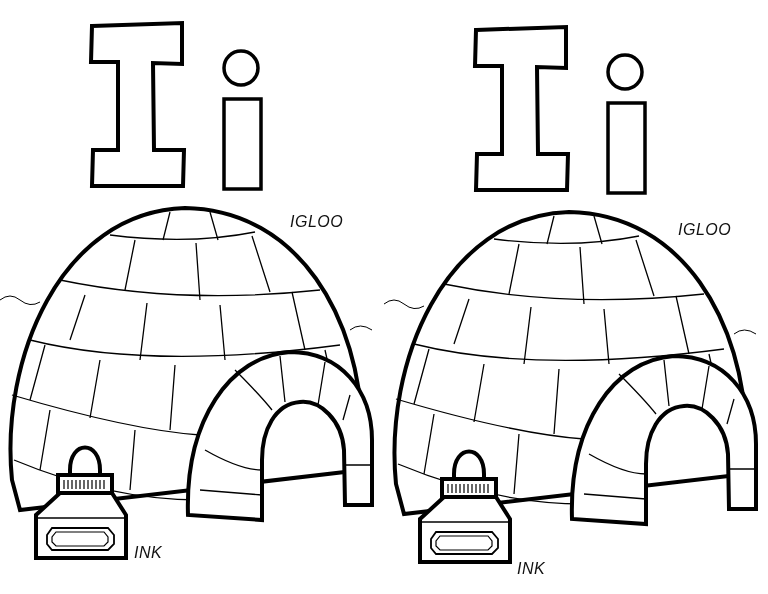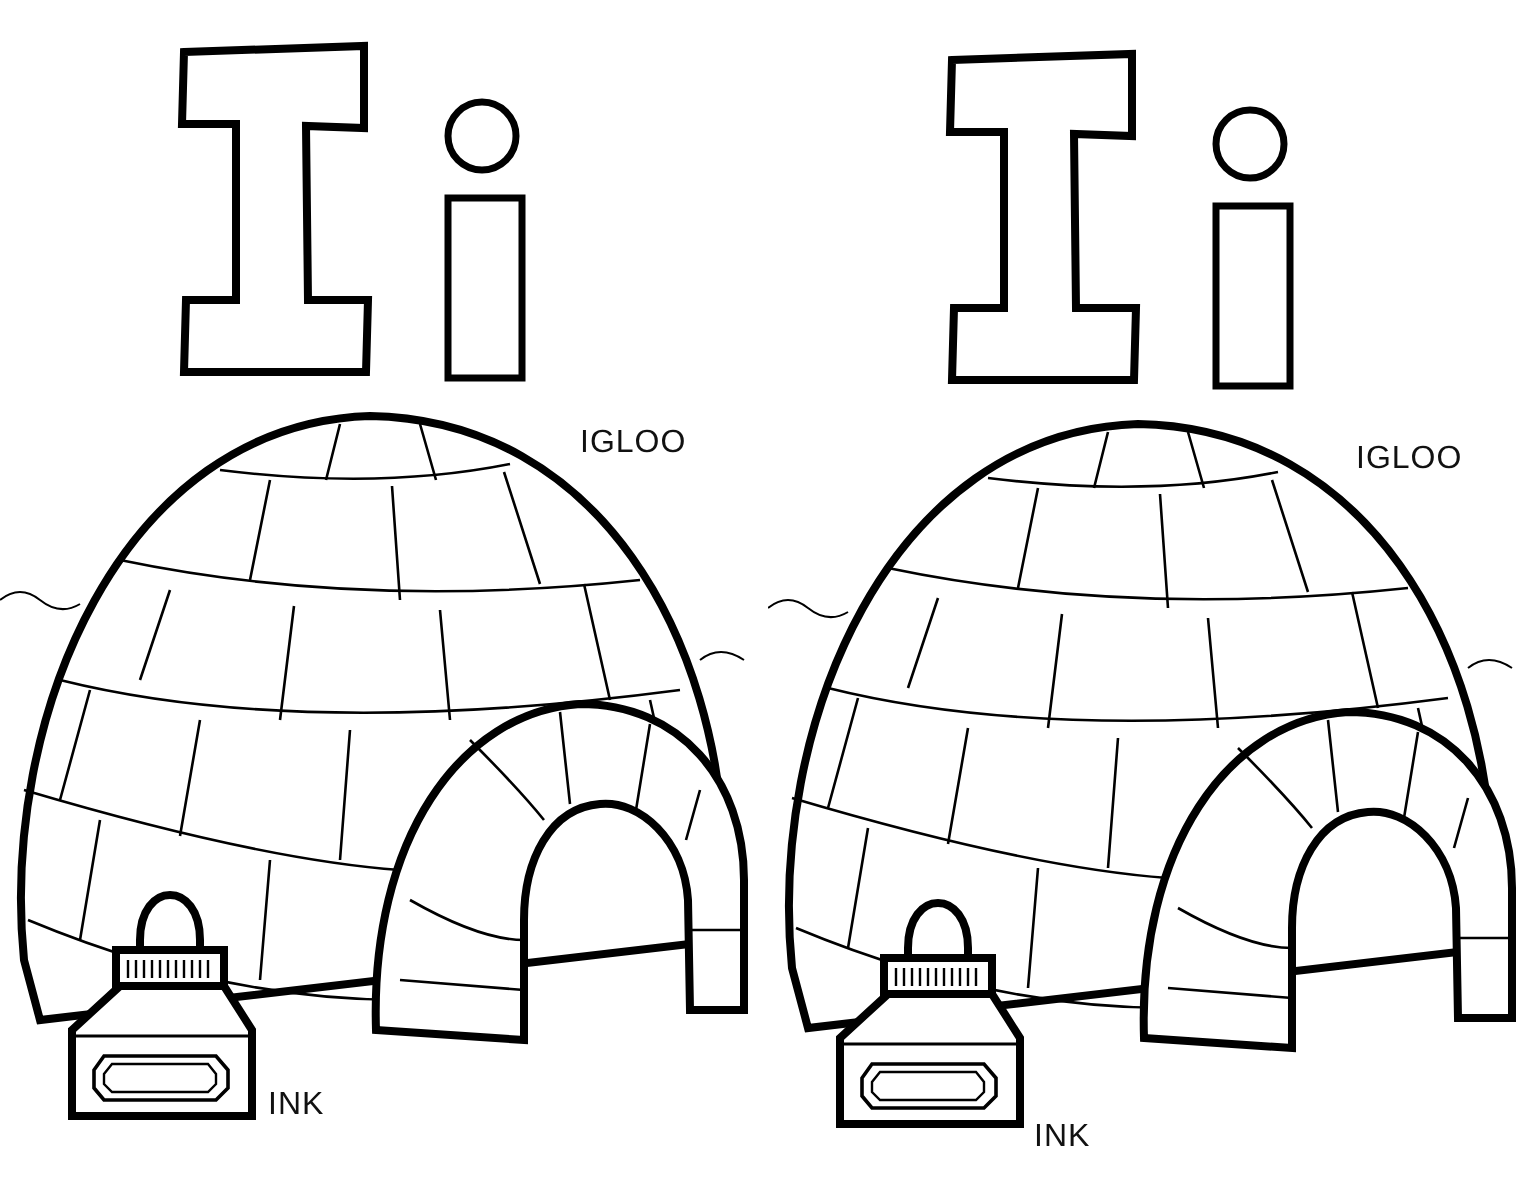--- a/index.html
+++ b/index.html
@@ -1,19 +1,19 @@
 <!DOCTYPE html>
 <html><head>
 <meta charset="utf-8">
 <style>
   html,body{margin:0;padding:0;background:#fff;}
   body{width:768px;height:594px;position:relative;overflow:hidden;font-family:"Liberation Sans",sans-serif;}
   .panel{position:absolute;top:0;width:384px;height:594px;}
   .panel svg{position:absolute;left:0;top:0;}
-  .lbl{position:absolute;font-size:16px;color:#111;letter-spacing:0.5px;}
+  .lbl{position:absolute;font-size:16px;color:#111;letter-spacing:0.5px;font-style:italic;}
 </style>
 </head>
 <body>
 
 <div class="panel" style="left:0;">
   <svg width="384" height="594" viewBox="0 0 384 594">
 
     <path d="M92 26 L182 23 L182 64 L153 63 L154 150 L184 150 L183 186 L92 186 L93 150 L118 150 L118 62 L91 62 Z" fill="#fff" stroke="#000" stroke-width="4"></path>
 
     <circle cx="241" cy="68" r="17" fill="#fff" stroke="#000" stroke-width="3.5"></circle>

